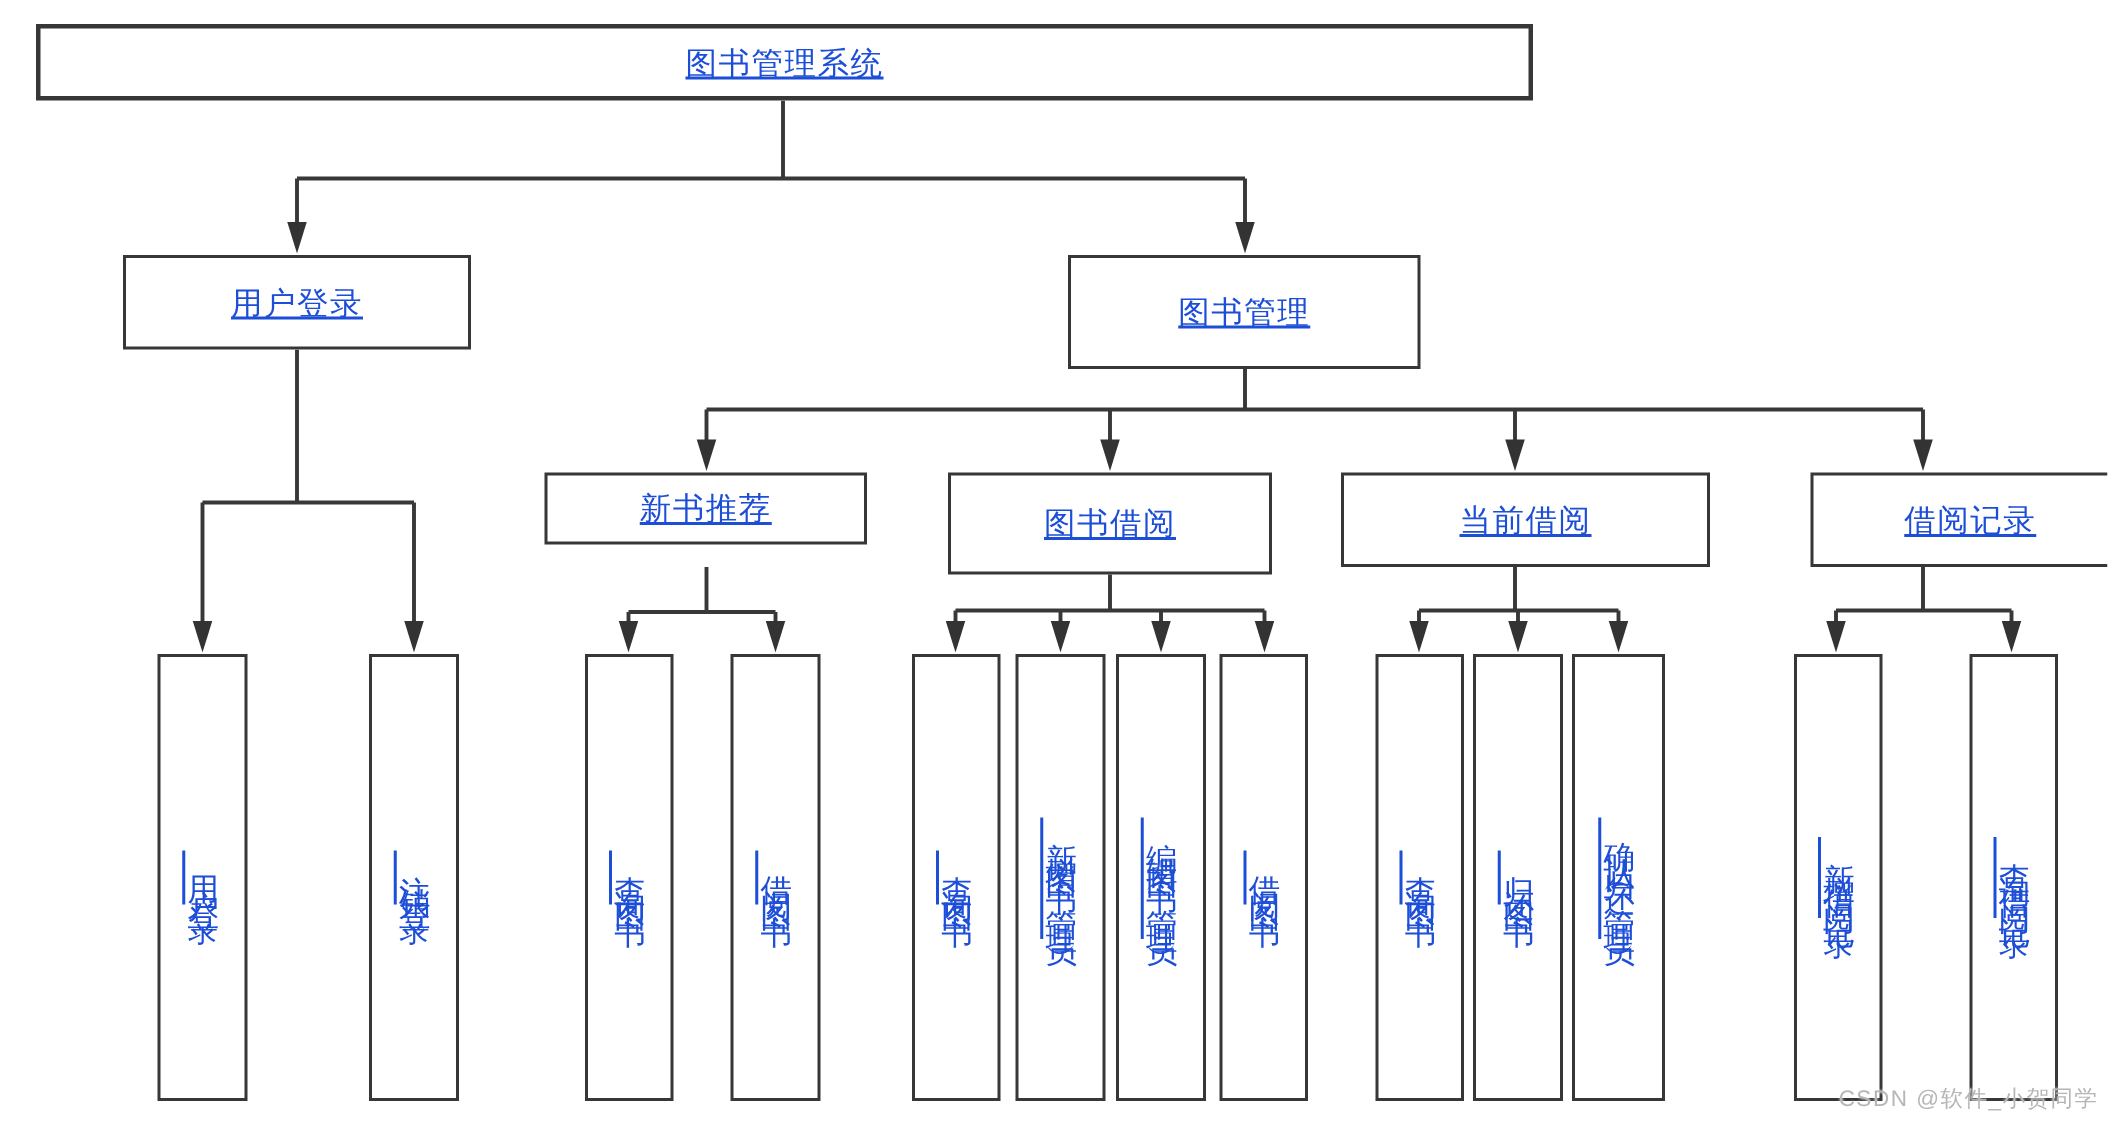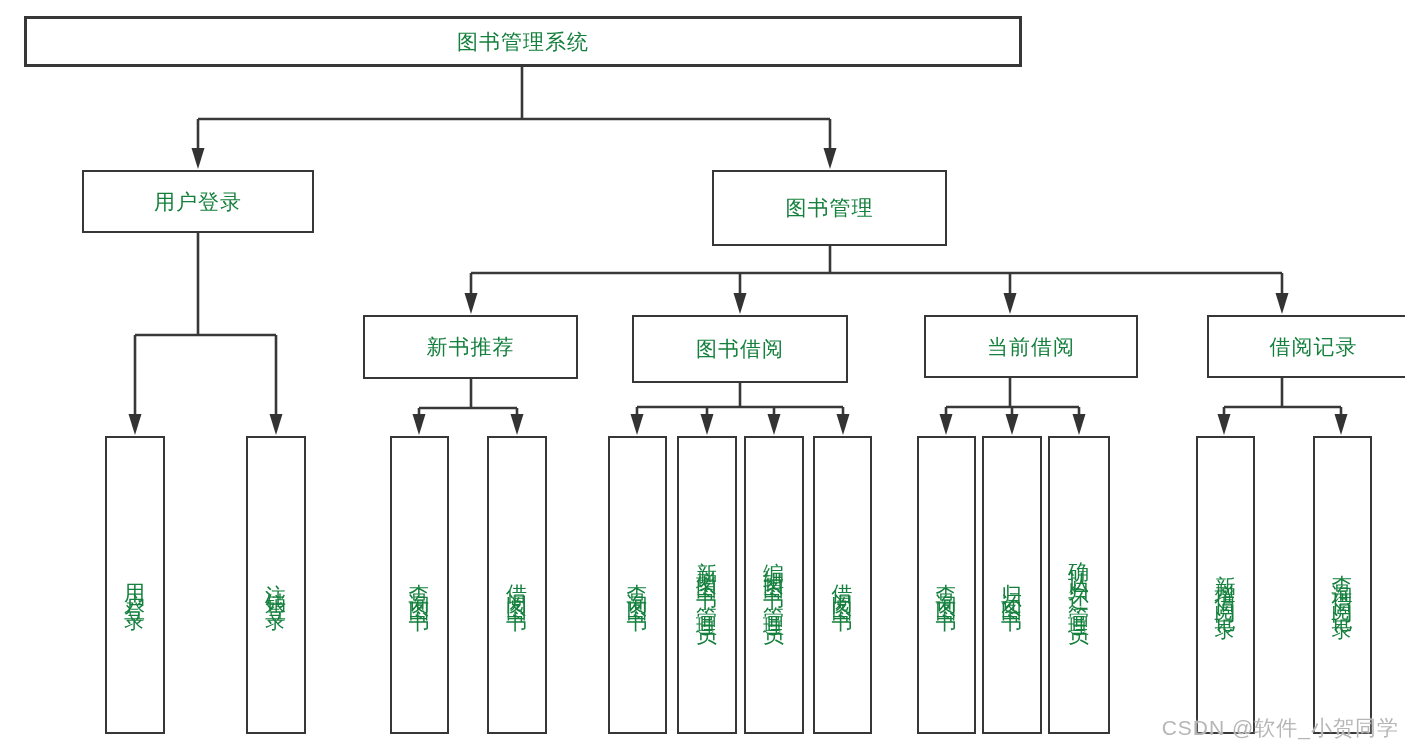--- a/index.html
+++ b/index.html
@@ -9,41 +9,42 @@
     background:#ffffff;
     font-family:"Liberation Sans", sans-serif;
     overflow:hidden;
   }
   .wires{position:absolute;left:0;top:0;width:1405px;height:747px;}
   .node{
     position:absolute;
     box-sizing:border-box;
     background:#ffffff;
     border:2.5px solid #373737;
-    color:#15803d;
+    color:#1d4ed8;
     display:flex;
     align-items:center;
     justify-content:center;
     font-size:21px;
     letter-spacing:1px;
     text-align:center;
+    text-decoration:underline;
   }
   .node.root{border-width:3px;}
   .node.leaf span{
     writing-mode:vertical-rl;
     text-orientation:mixed;
     letter-spacing:9px;
     font-size:21px;
     line-height:1;
     white-space:nowrap;
   }
   .watermark{
     position:absolute;
     right:6px;bottom:5px;
-    font-size:21px;
+    font-size:15px;
     color:#b6b6b6;
     letter-spacing:1px;
     text-shadow:0 0 2px #ffffff;
     white-space:nowrap;
   }
 </style>
 </head>
 <body>
 
 <div class="canvas">
@@ -92,27 +93,27 @@
     <span>图书管理系统</span>
   </div>
 
   <div class="node" style="left:82px;top:170px;width:232px;height:63px">
     <span>用户登录</span>
   </div>
   <div class="node" style="left:712px;top:170px;width:235px;height:76px">
     <span>图书管理</span>
   </div>
 
-  <div class="node" style="left:363px;top:315px;width:215px;height:64px">
+  <div class="node" style="left:363px;top:315px;width:215px;height:48px">
     <span>新书推荐</span>
   </div>
   <div class="node" style="left:632px;top:315px;width:216px;height:68px">
     <span>图书借阅</span>
   </div>
-  <div class="node" style="left:924px;top:315px;width:214px;height:63px">
+  <div class="node" style="left:894px;top:315px;width:246px;height:63px">
     <span>当前借阅</span>
   </div>
   <div class="node" style="left:1207px;top:315px;width:213px;height:63px">
     <span>借阅记录</span>
   </div>
 
   <div class="node leaf" style="left:105px;top:436px;width:60px;height:298px">
     <span>用户登录</span>
   </div>
   <div class="node leaf" style="left:246px;top:436px;width:60px;height:298px">

